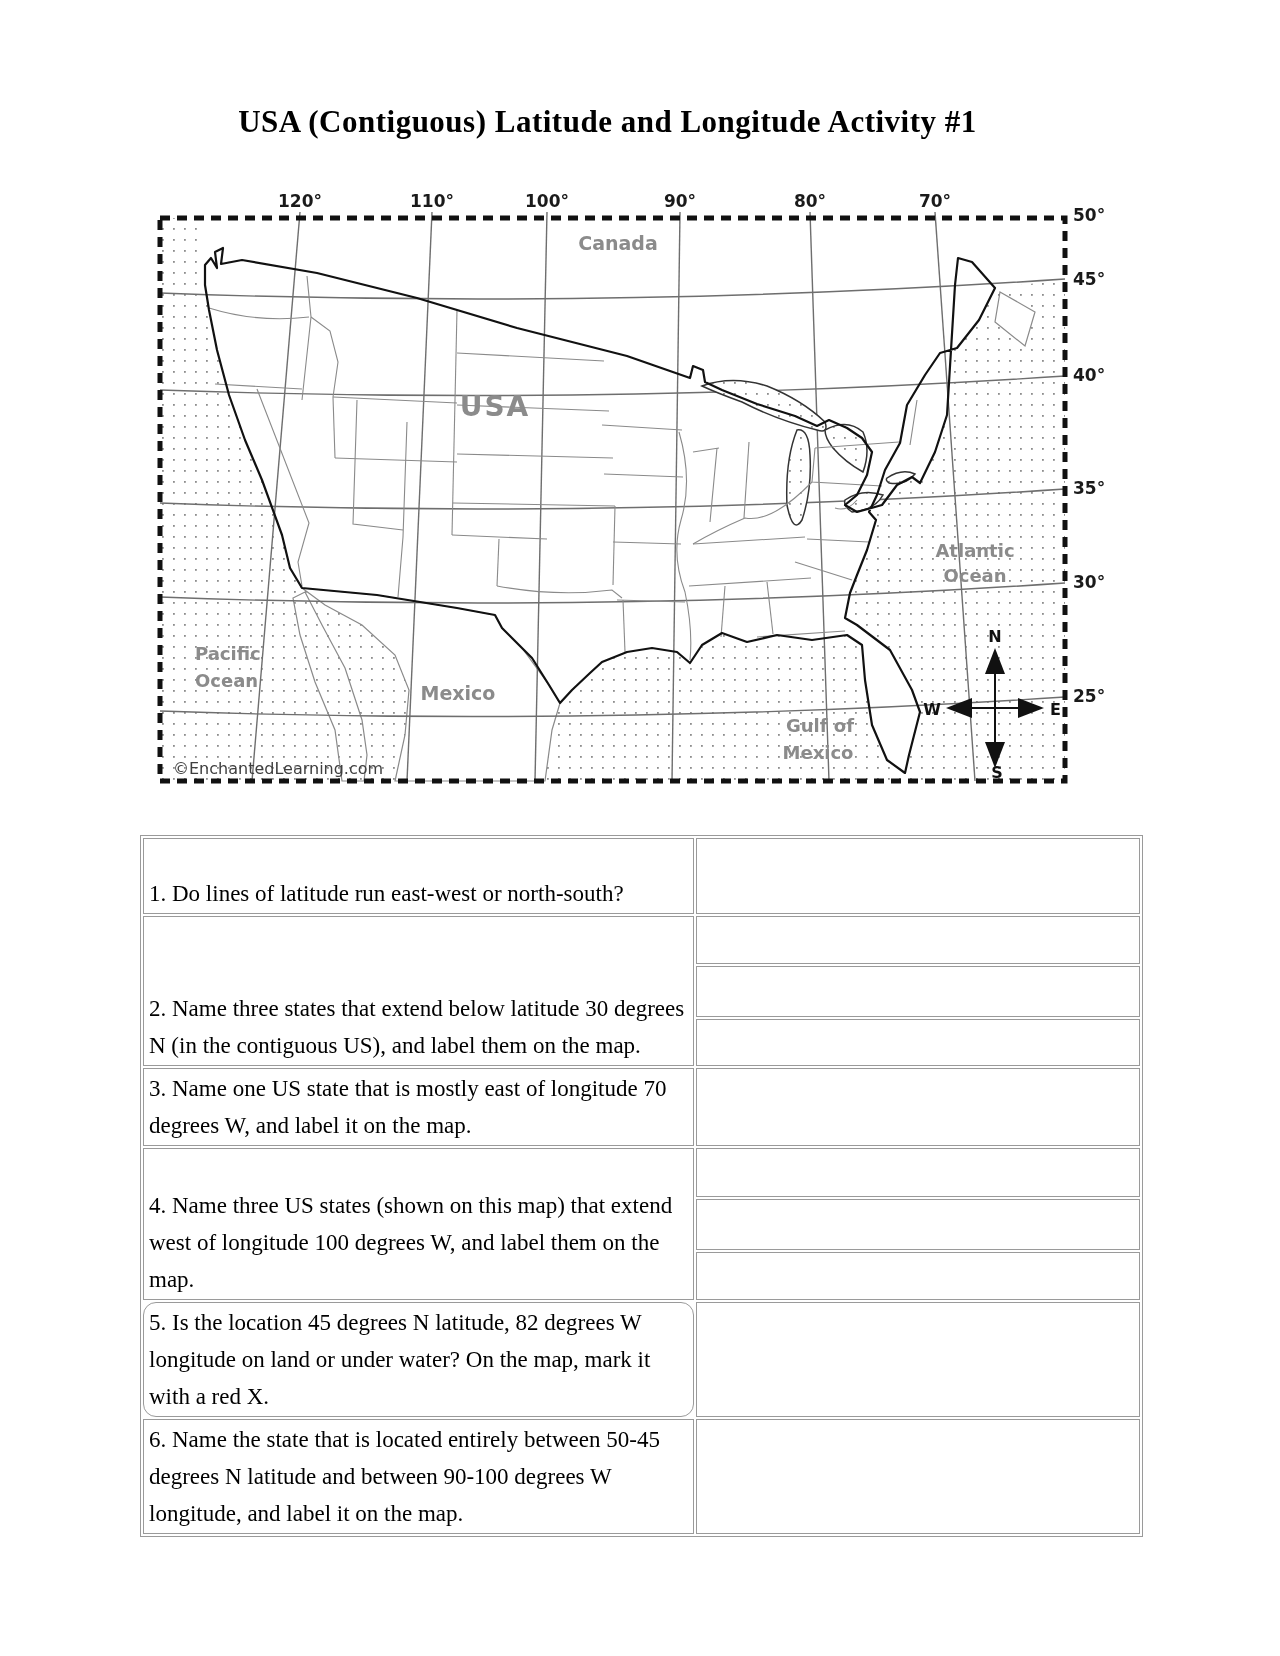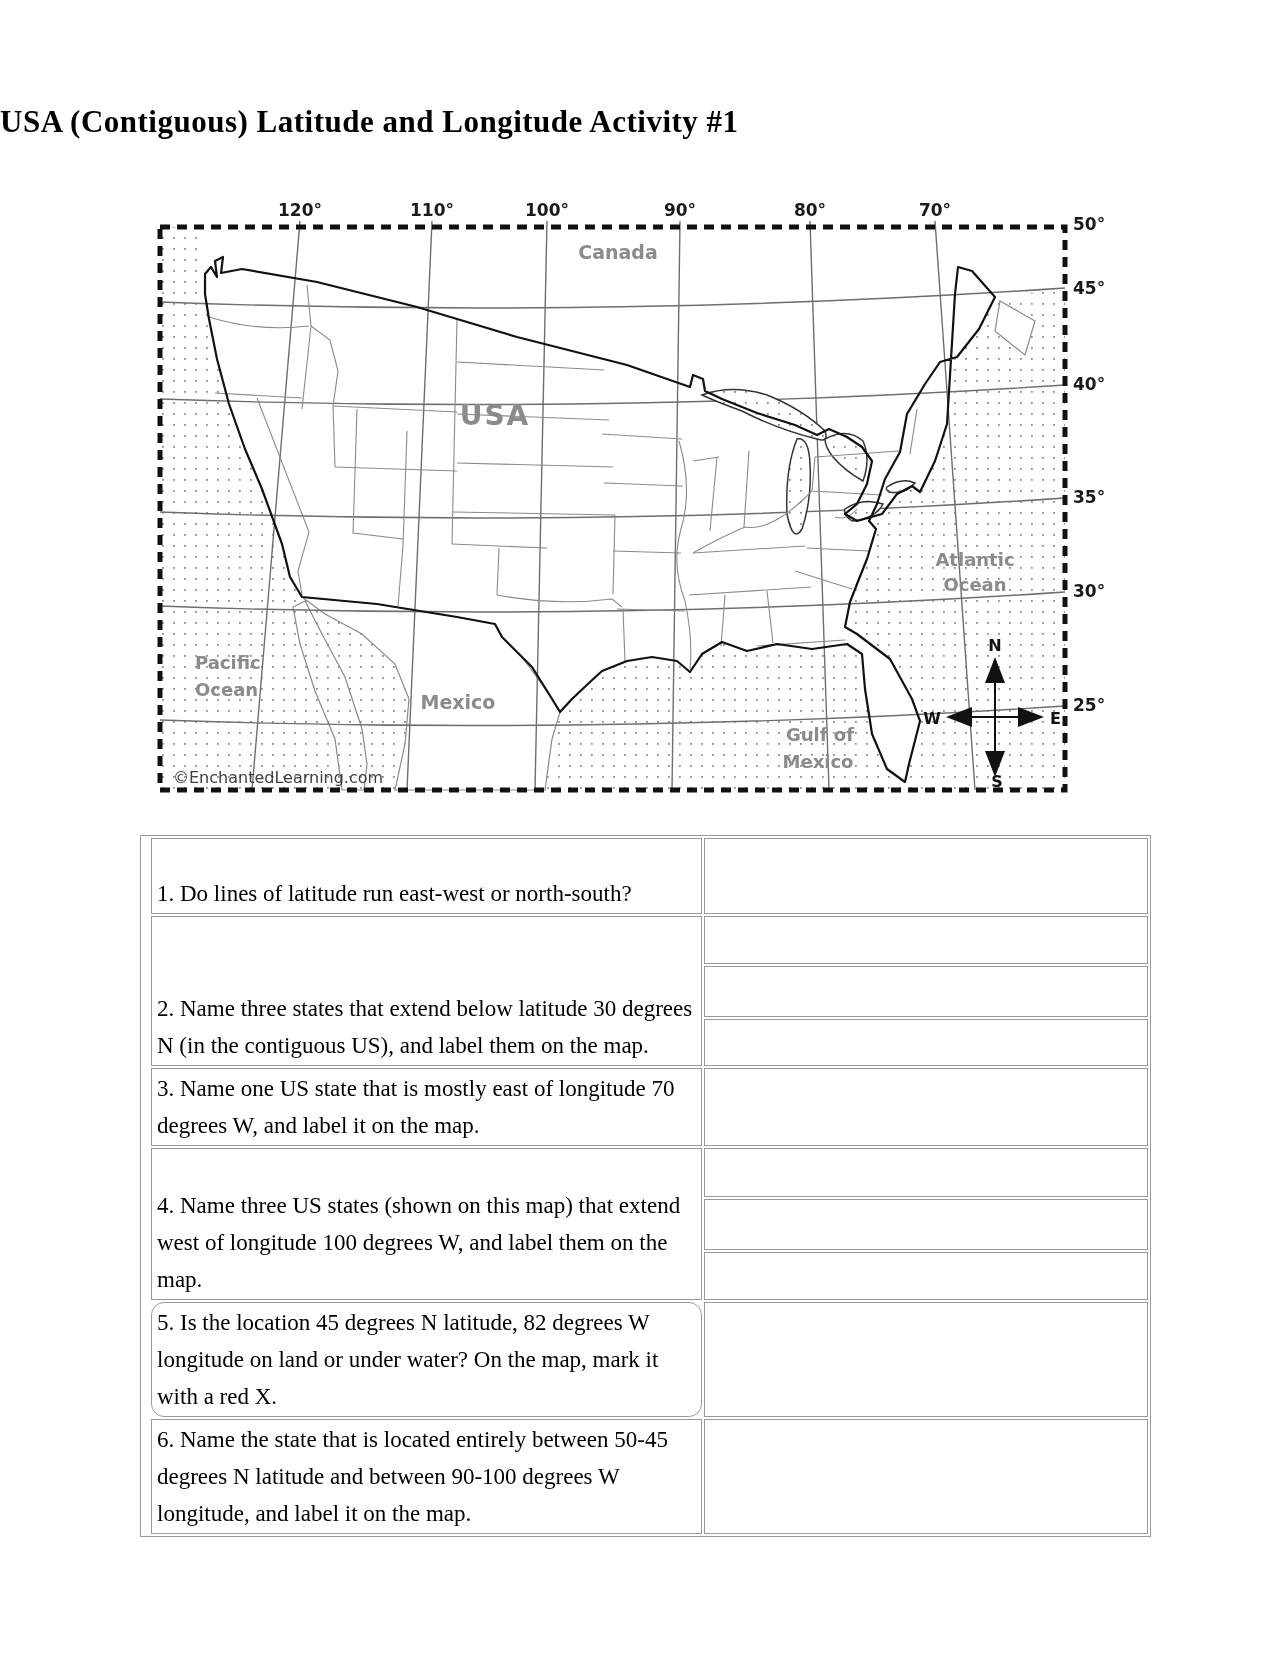--- a/index.html
+++ b/index.html
@@ -1,27 +1,27 @@
 <!DOCTYPE html>
 <html><head>
 <meta charset="utf-8">
 <style>
   html,body{margin:0;padding:0;background:#ffffff;}
   .page{position:relative;width:1280px;height:1656px;background:#fff;overflow:hidden;
         font-family:"Liberation Serif", serif;color:#000;}
-  .title{position:absolute;left:0;top:104px;width:1215px;
+  .title{position:absolute;left:0;top:104px;width:1215px;text-align:center;
          font-size:31px;font-weight:bold;letter-spacing:0.5px;}
-  .map-wrap{position:absolute;left:157px;top:199px;width:960px;height:615px;}
+  .map-wrap{position:absolute;left:157px;top:190px;width:960px;height:615px;}
   svg text{user-select:none;}
   .deg{font-family:"DejaVu Sans", sans-serif;font-weight:bold;font-size:17px;fill:#1a1a1a;}
   .region{font-family:"DejaVu Sans", sans-serif;font-weight:bold;fill:#8b8b8b;}
   .compassL{font-family:"DejaVu Sans", sans-serif;font-weight:bold;font-size:16px;fill:#111;}
   .copyright{font-family:"DejaVu Sans", sans-serif;font-size:16px;fill:#3f3f3f;}
   .qtable{position:absolute;left:140px;top:835px;border-collapse:separate;border-spacing:2px;
-          border:1px solid #9a9a9a;width:993px;table-layout:fixed;padding-left:8px;}
+          border:1px solid #9a9a9a;width:993px;table-layout:fixed;}
   .qtable td{border:1px solid #9a9a9a;padding:1px 5px;font-size:23px;line-height:37px;
              vertical-align:bottom;background:#fff;}
   .qtable td.ans{width:432px;}
   col.qcol{width:551px;}
 </style>
 </head>
 <body>
 
 <div class="page">
 

